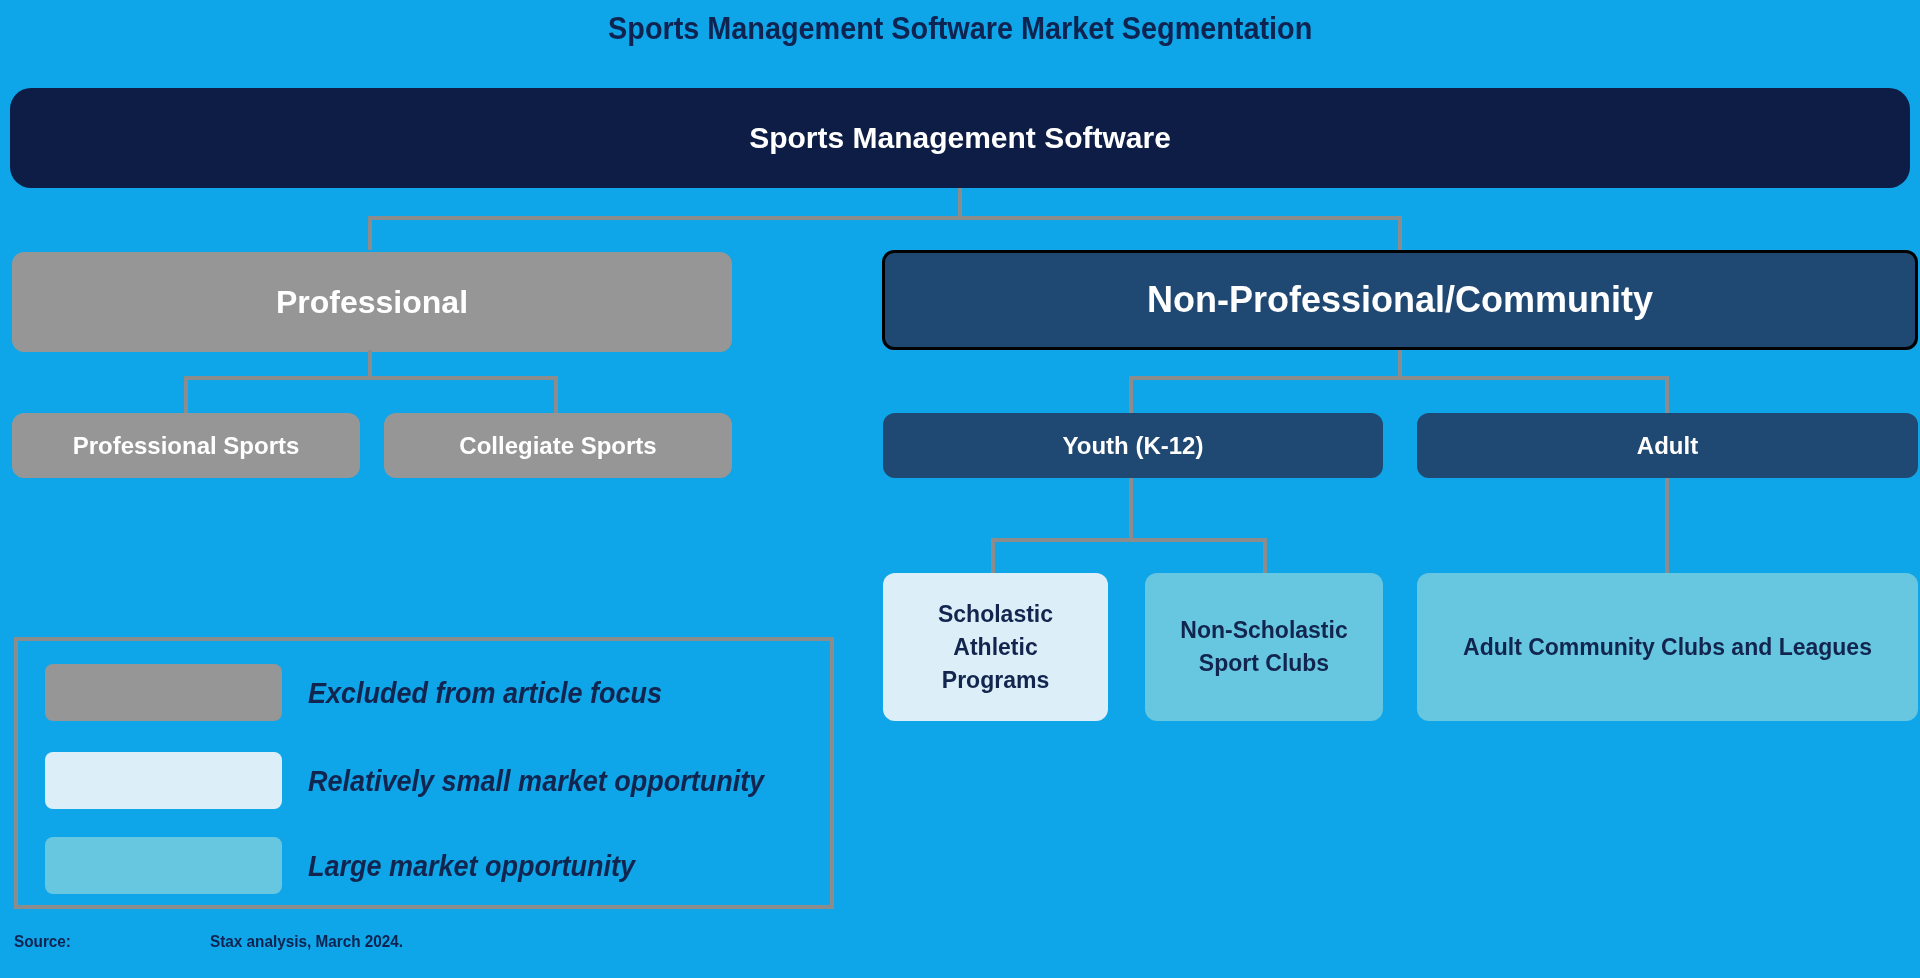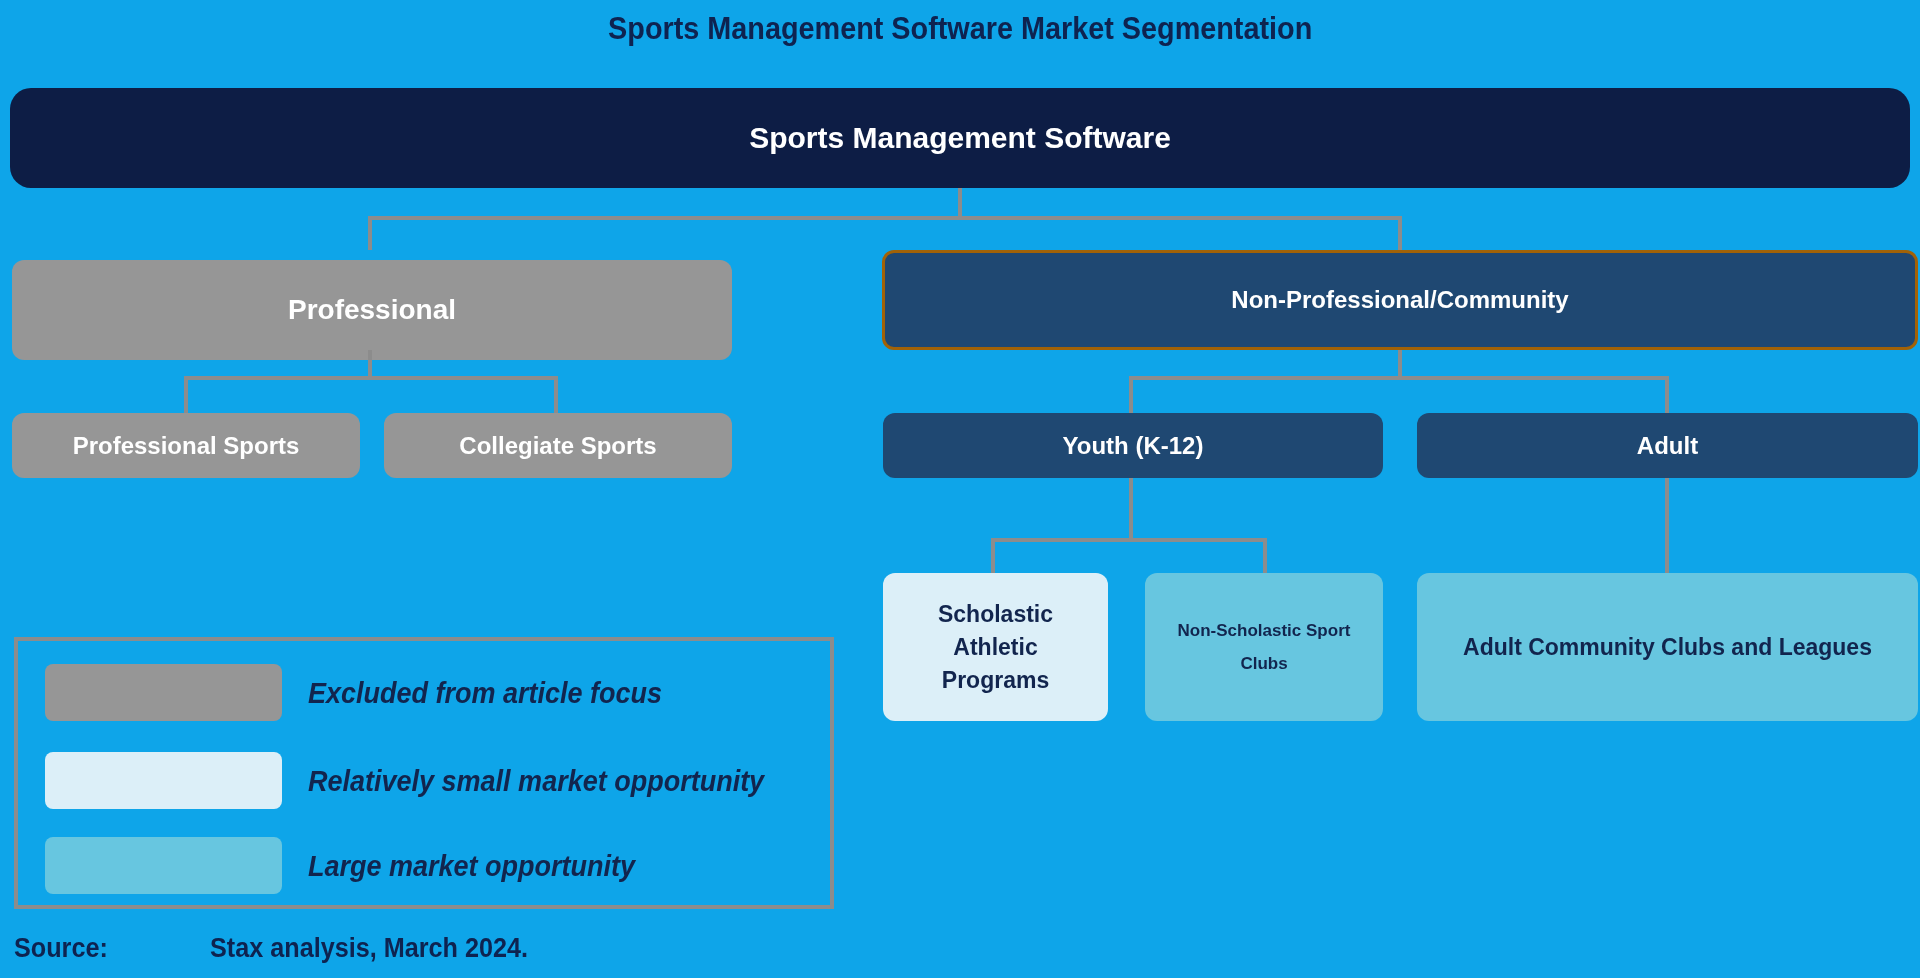--- a/index.html
+++ b/index.html
@@ -17,44 +17,44 @@
   .title{position:absolute;left:0;top:10px;width:1920px;text-align:center;
          color:#0E2350;font-weight:bold;font-size:32px;}
   .condensed{display:inline-block;transform:scaleX(0.9);transform-origin:center;}
   .condensed-l{display:inline-block;transform:scaleX(0.9);transform-origin:left center;}
   #legend{position:absolute;left:14px;top:637px;width:820px;height:272px;
           border:4px solid #8C8C8C;box-sizing:border-box;}
   .legend-row{position:absolute;left:0;width:100%;height:57px;}
   .swatch{position:absolute;left:27px;top:0;width:237px;height:57px;border-radius:8px;}
   .legend-label{position:absolute;left:290px;top:0;height:57px;display:flex;align-items:center;
                 color:#12254E;font-weight:bold;font-size:30px;white-space:nowrap;font-style:italic;}
-  .source-line{position:absolute;top:932px;color:#0E2350;font-weight:bold;font-size:28px;}
+  .source-line{position:absolute;top:932px;color:#0E2350;font-weight:bold;font-size:17px;}
 </style>
 </head>
 <body>
 
 <div id="canvas">
 
   <div class="title">
     <span class="condensed">Sports Management Software Market Segmentation</span>
   </div>
 
   <div class="node navy-box" style="left:10px;top:88px;width:1900px;height:100px;">
     <span class="lbl">Sports Management Software</span>
   </div>
 
   <div class="conn" style="left:958px;top:188px;width:4px;height:32px;"></div>
   <div class="conn" style="left:368px;top:216px;width:1034px;height:4px;"></div>
   <div class="conn" style="left:368px;top:216px;width:4px;height:34px;"></div>
   <div class="conn" style="left:1398px;top:216px;width:4px;height:34px;"></div>
 
-  <div class="node gray-box" style="left:12px;top:260px;width:720px;height:100px;font-size:28px;">
+  <div class="node gray-box" style="left:12px;top:252px;width:720px;height:100px;font-size:32px;">
     <span class="lbl">Professional</span>
   </div>
-  <div class="node blue-box" style="left:882px;top:250px;width:1036px;height:100px;font-size:24px;border:3px solid #a16207;align-items:center;">
+  <div class="node blue-box" style="left:882px;top:250px;width:1036px;height:100px;font-size:36px;border:3px solid #000000;align-items:center;">
     <span class="lbl">Non-Professional/Community</span>
   </div>
 
   <div class="conn" style="left:368px;top:350px;width:4px;height:30px;"></div>
   <div class="conn" style="left:184px;top:376px;width:374px;height:4px;"></div>
   <div class="conn" style="left:184px;top:376px;width:4px;height:37px;"></div>
   <div class="conn" style="left:554px;top:376px;width:4px;height:37px;"></div>
 
   <div class="conn" style="left:1398px;top:350px;width:4px;height:30px;"></div>
   <div class="conn" style="left:1129px;top:376px;width:540px;height:4px;"></div>
@@ -77,21 +77,21 @@
   <div class="conn" style="left:1129px;top:478px;width:4px;height:64px;"></div>
   <div class="conn" style="left:991px;top:538px;width:276px;height:4px;"></div>
   <div class="conn" style="left:991px;top:538px;width:4px;height:35px;"></div>
   <div class="conn" style="left:1263px;top:538px;width:4px;height:35px;"></div>
 
   <div class="conn" style="left:1665px;top:478px;width:4px;height:95px;"></div>
 
   <div class="node light-box" style="left:883px;top:573px;width:225px;height:148px;font-size:23px;line-height:33px;">
     <span class="lbl" style="width:170px;">Scholastic Athletic Programs</span>
   </div>
-  <div class="node cyan-box" style="left:1145px;top:573px;width:238px;height:148px;font-size:17px;line-height:33px;">
+  <div class="node cyan-box" style="left:1145px;top:573px;width:238px;height:148px;font-size:23px;line-height:33px;">
     <span class="lbl" style="width:190px;">Non-Scholastic Sport Clubs</span>
   </div>
   <div class="node cyan-box" style="left:1417px;top:573px;width:501px;height:148px;font-size:23px;">
     <span class="lbl">Adult Community Clubs and Leagues</span>
   </div>
 
   <div id="legend">
     <div class="legend-row" style="top:23px;">
       <div class="swatch" style="background: rgb(150, 150, 150);"></div>
       <div class="legend-label">

